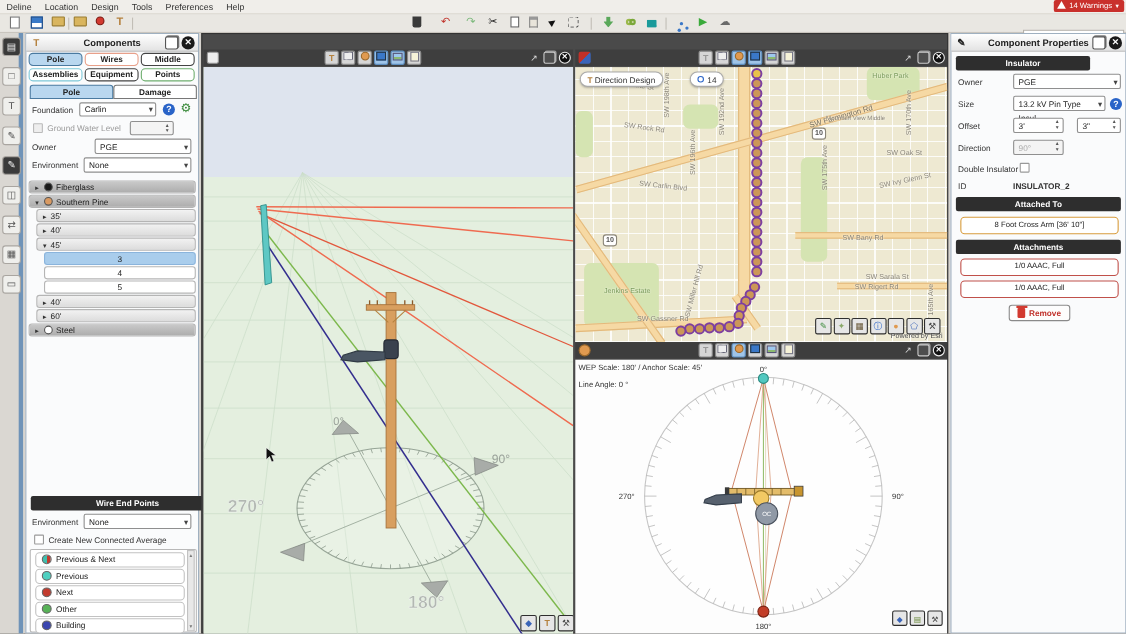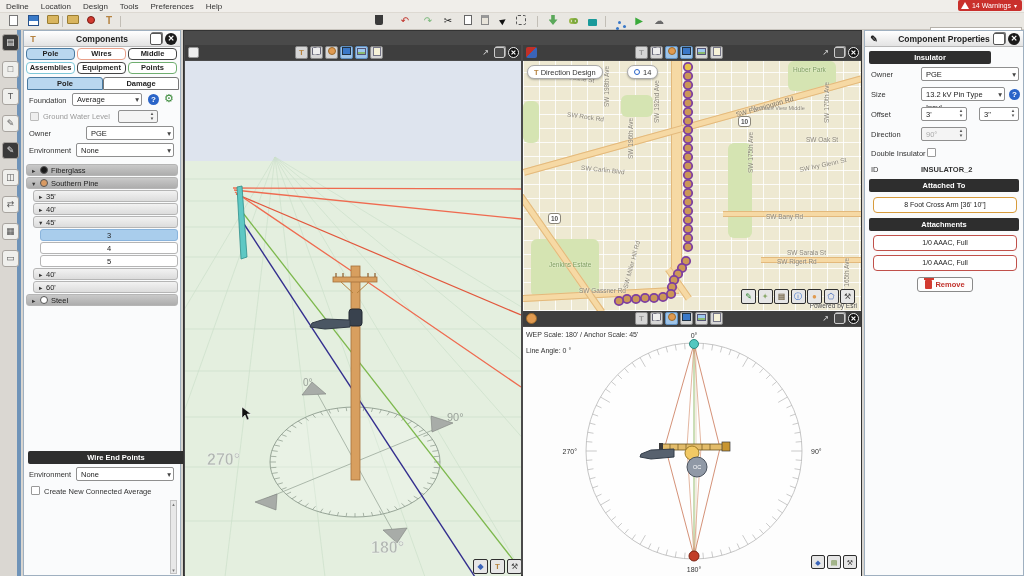--- a/index.html
+++ b/index.html
@@ -180,21 +180,21 @@
       <div class="cat-btn" style="left: 0px; top: 14px; width: 49px; border-color: rgb(126, 200, 216); background: rgb(255, 255, 255);">Assemblies</div>
       <div class="cat-btn" style="left: 51px; top: 14px; width: 49px; border-color: rgb(68, 68, 68); background: rgb(255, 255, 255);">Equipment</div>
       <div class="cat-btn" style="left: 102px; top: 14px; width: 49px; border-color: rgb(111, 174, 111); background: rgb(255, 255, 255);">Points</div>
     </div>
   <div id="subTabs">
       <div class="subtab" style="left: 3px; width: 76px; background: rgb(185, 215, 239); border-color: rgb(74, 122, 160);">Pole</div>
       <div class="subtab" style="left: 79px; width: 76px;">Damage</div>
     </div>
 
   <span class="flabel" style="left:5px;top:65px">Foundation</span>
-  <div class="dd" style="left:48px;top:62px;width:70px;height:13px;line-height:12px"><span>Average</span></div>
+  <div class="dd" style="left:48px;top:62px;width:70px;height:13px;line-height:12px"><span>Carlin</span></div>
   <span class="help-ic" style="left:124px;top:63px">?</span>
   <span class="abs" style="left:140px;top:61px;color:#3a8a3a;font-size:11px">⚙</span>
 
   <span class="cb disabled" style="left:6px;top:81px"></span>
   <span class="flabel dis" style="left:19px;top:81px">Ground Water Level</span>
   <div class="spinbox disabled" style="left:94px;top:79px;width:40px;height:13px;line-height:12px">
       <span class="arrows">▲<br>▼</span>
     </div>
 
   <span class="flabel" style="left:5px;top:98px">Owner</span>
@@ -216,20 +216,27 @@
       <div class="tree-row sub" style="top: 250px; left: 9px; width: 145px;"><span class="tree-arrow">►</span><span>60'</span></div>
       <div class="tree-row group" style="top: 263px; left: 2px; width: 152px;"><span class="tree-arrow">►</span><span class="tree-dot" style="background: rgb(255, 255, 255);"></span><span>Steel</span></div>
     </div>
 
   <div class="darkbar abs" style="left:4px;top:420px;width:176px"><span>Wire End Points</span></div>
   <span class="flabel" style="left:5px;top:439px">Environment</span>
   <div class="dd" style="left:52px;top:436px;width:98px;height:14px;line-height:13px"><span>None</span></div>
   <span class="cb" style="left:7px;top:455px"></span>
   <span class="flabel" style="left:20px;top:456px">Create New Connected Average</span>
 
+  <div class="abs" style="left:3px;top:468px;width:152px;height:76px;background:#fff;border:1px solid #b8b8b8;border-radius:2px" id="wepList">
+      <div class="wep-item" style="top: 2px;"><span class="wep-dot" style="background: linear-gradient(90deg, rgb(63, 191, 174) 50%, rgb(194, 59, 46) 50%);"></span><span>Previous &amp; Next</span></div>
+      <div class="wep-item" style="top: 17px;"><span class="wep-dot" style="background: rgb(79, 208, 192);"></span><span>Previous</span></div>
+      <div class="wep-item" style="top: 32px;"><span class="wep-dot" style="background: rgb(194, 59, 46);"></span><span>Next</span></div>
+      <div class="wep-item" style="top: 47px;"><span class="wep-dot" style="background: rgb(87, 178, 87);"></span><span>Other</span></div>
+      <div class="wep-item" style="top: 62px;"><span class="wep-dot" style="background: rgb(59, 71, 176);"></span><span>Building</span></div>
+    </div>
   <div class="scrollbar" style="left:146px;top:469px;height:74px"></div>
 </div>
 
 <div class="abs gv">
 
   <div class="vt" style="left:1px;top:14px;width:336px">
     <span class="lic" style="background:#eee;border:1px solid #999"></span>
     <div class="vt-group" style="left:110px">
       <div class="vtbtn ic-pole">T</div>
       <div class="vtbtn"><span class="ic-map"></span></div>

